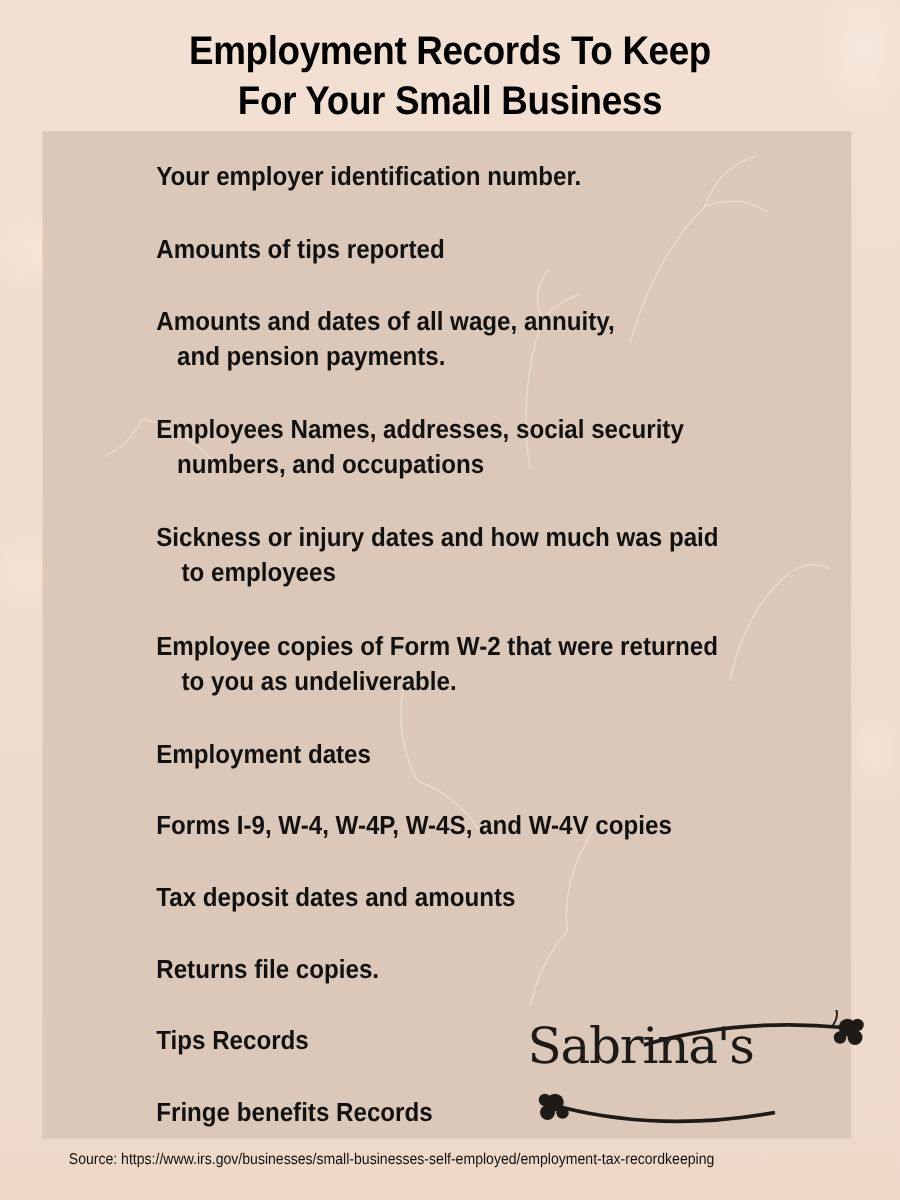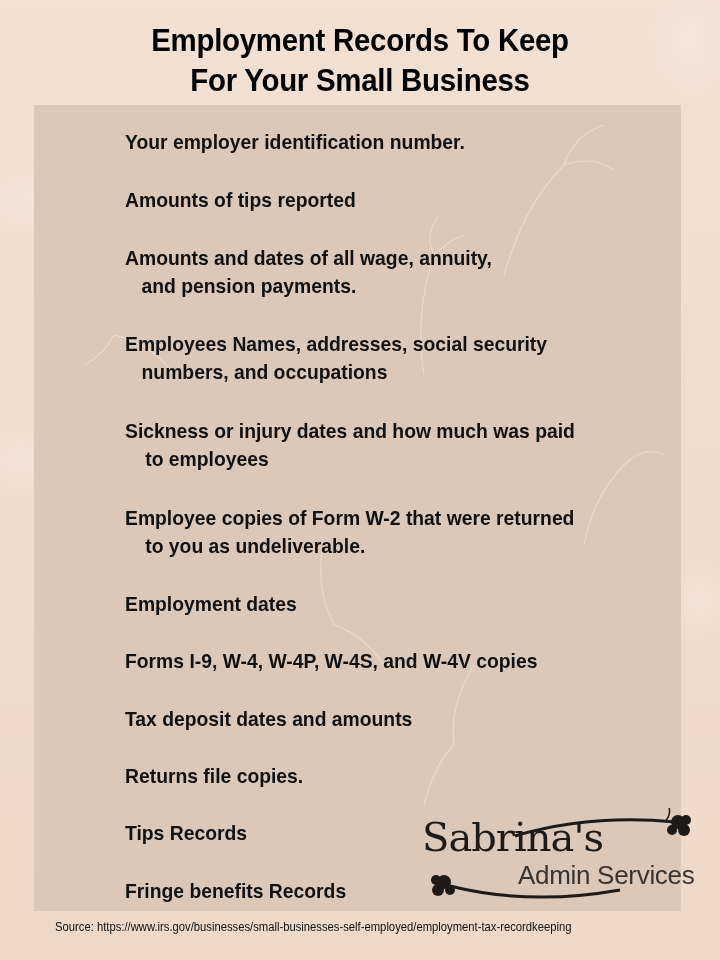--- a/index.html
+++ b/index.html
@@ -119,16 +119,15 @@
     </g>
     <path d="M30 78 Q110 98 200 82" stroke="#1e1a18" stroke-width="3" fill="none"></path>
     <g fill="#1e1a18">
       <circle cx="24" cy="74" r="7"></circle>
         <circle cx="18" cy="82" r="6"></circle>
         <circle cx="30" cy="82" r="5"></circle>
         <circle cx="16" cy="72" r="5"></circle>
     </g>
   </svg>
   <div class="logo-script">Sabrina's</div>
-  <div class="logo-sub">Admin Services</div>
 </div>
 
 <div class="source">Source: https://www.irs.gov/businesses/small-businesses-self-employed/employment-tax-recordkeeping</div>
 
 </body></html>

